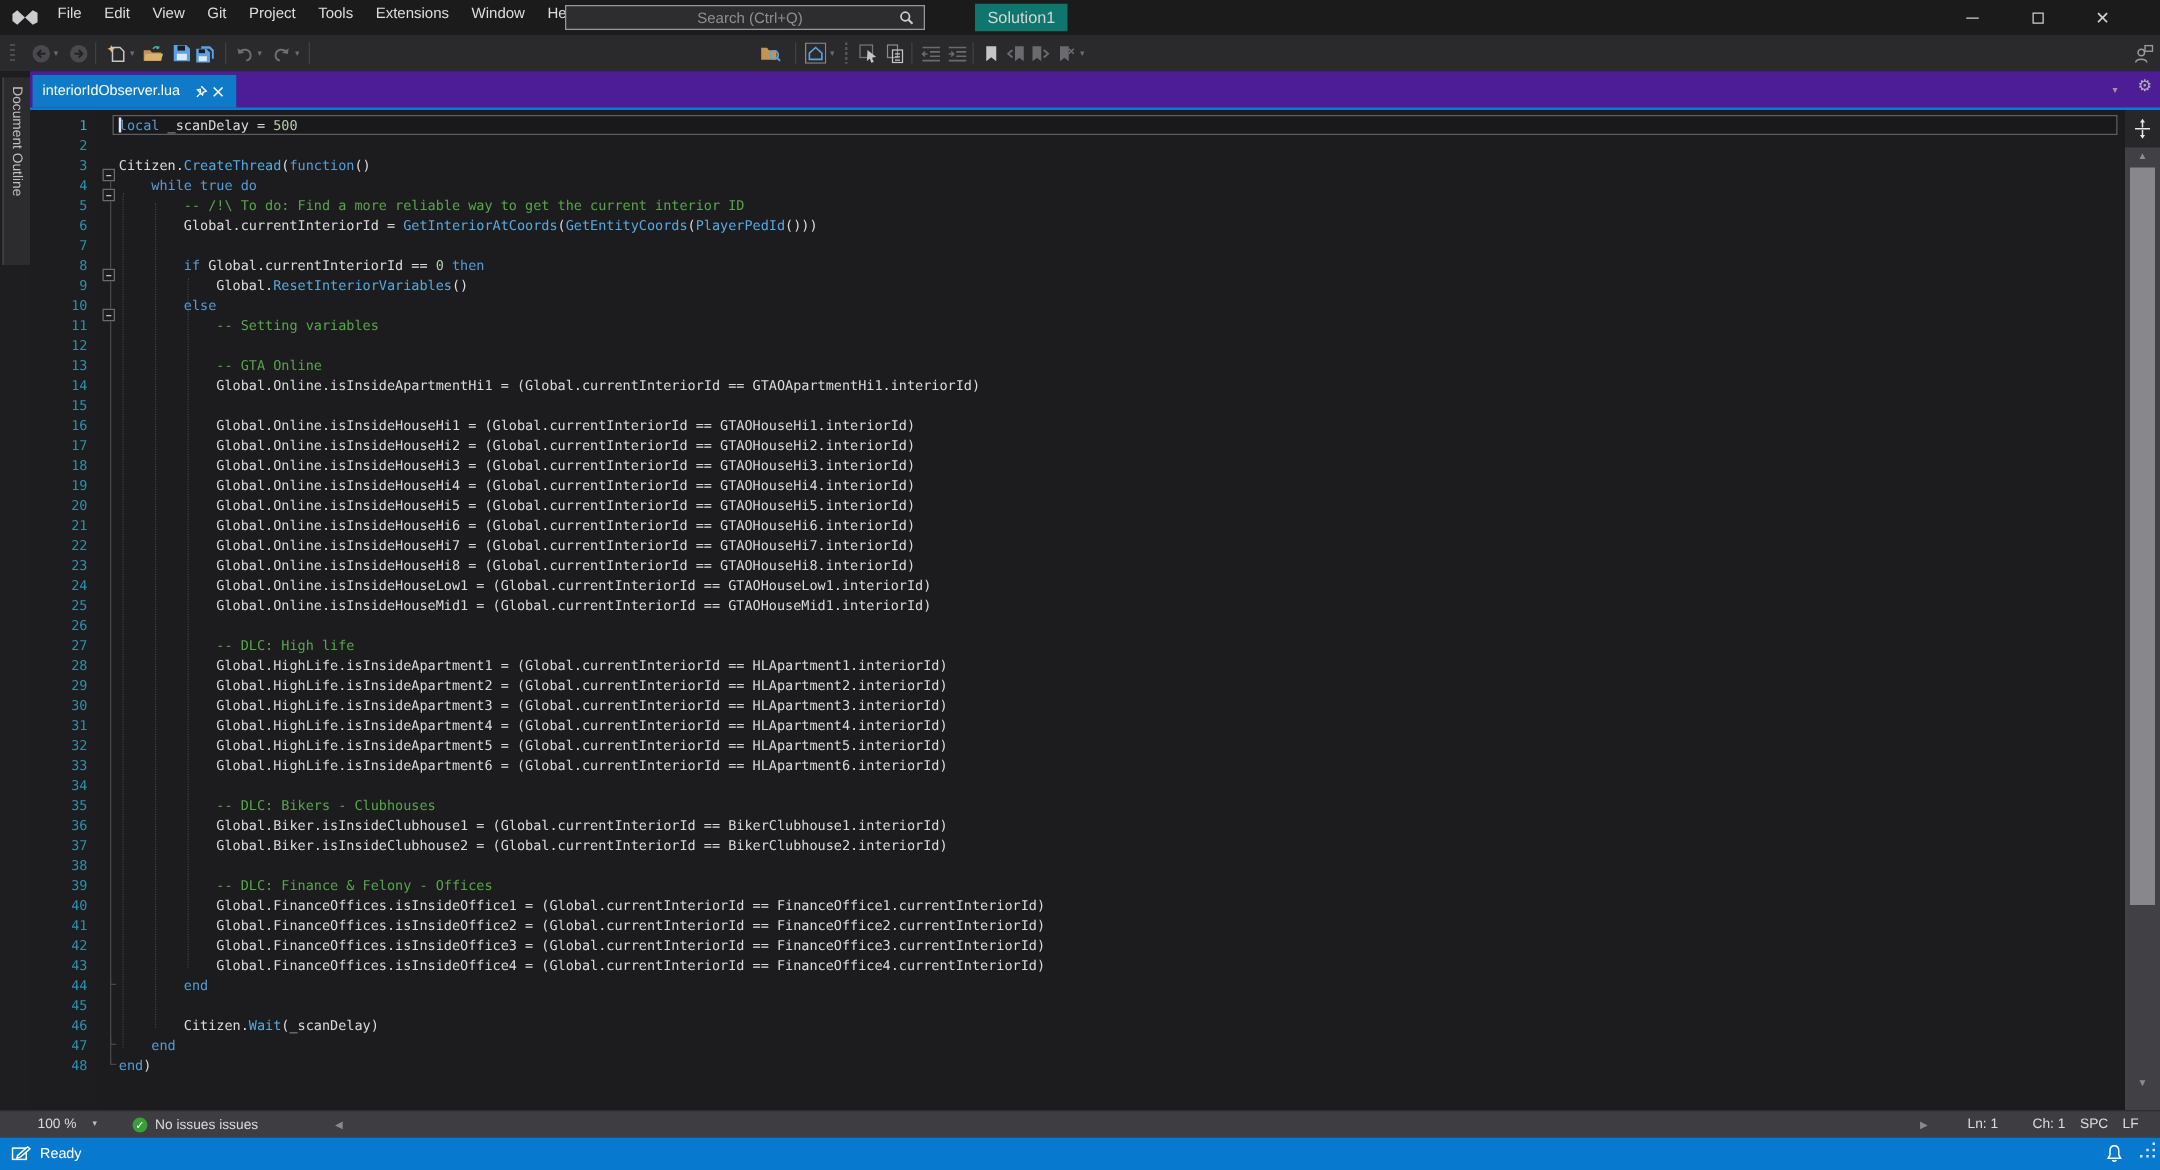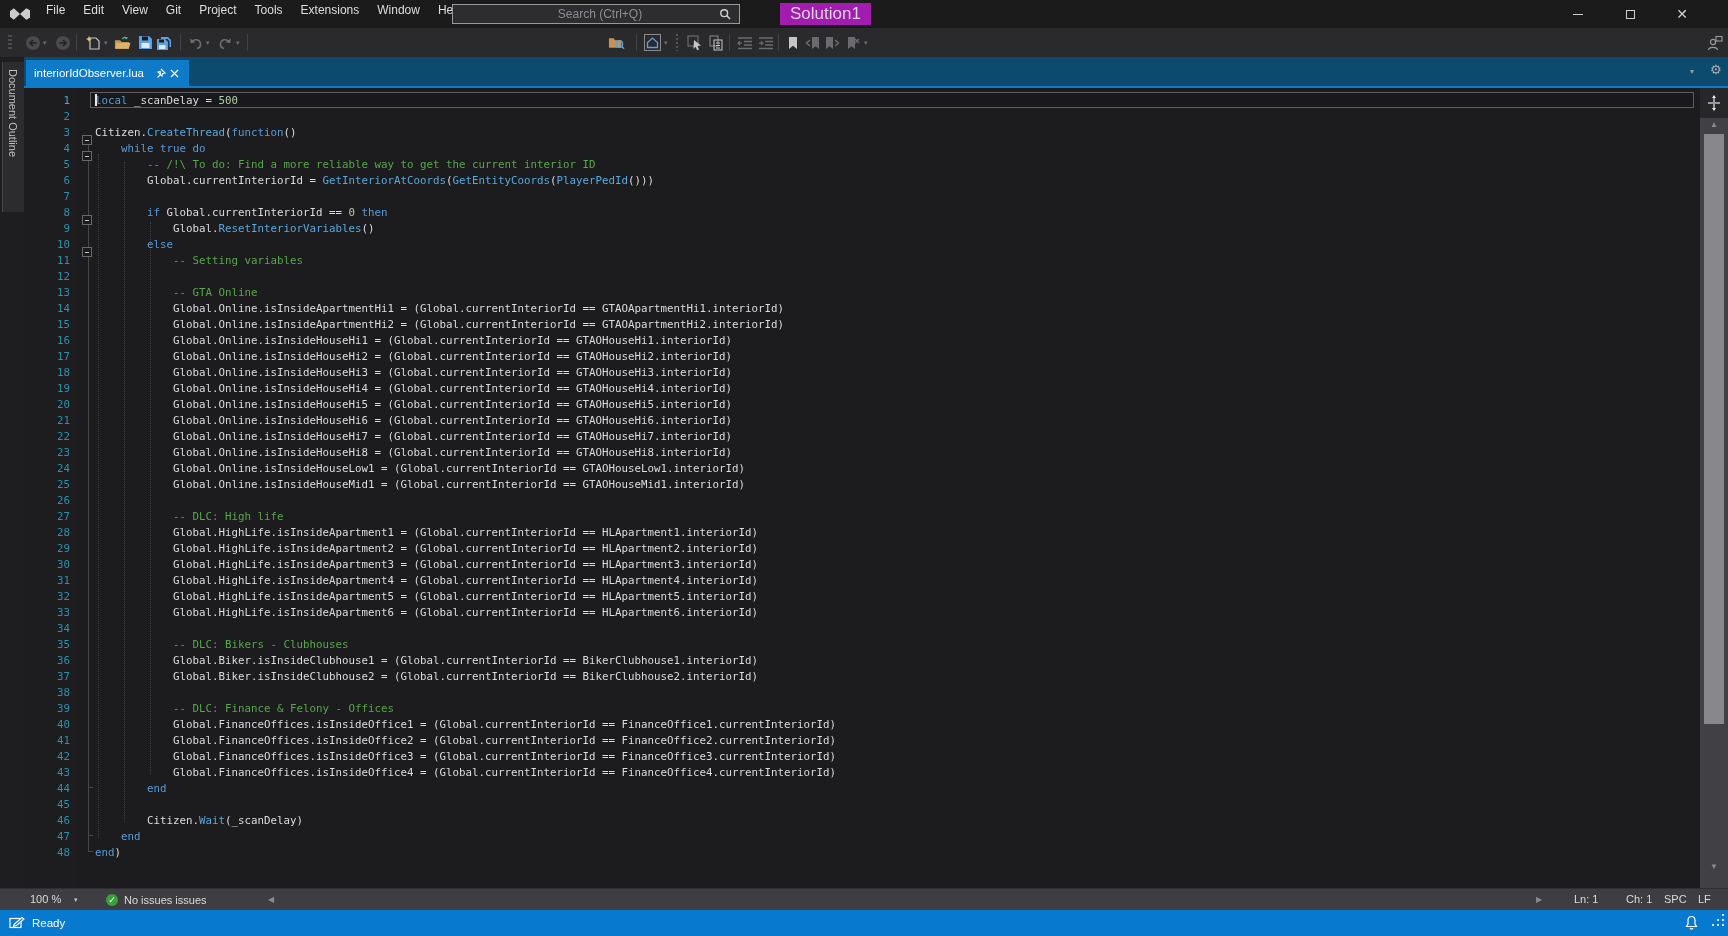--- a/index.html
+++ b/index.html
@@ -9,21 +9,21 @@
   
   #titlebar { position:absolute; left:0; top:0; width:1728px; height:28px; background:#1b1b1c;
               display:flex; align-items:center; color:#dedede; font-size:12px; }
   #vslogo { width:22px; height:16px; margin:0 6px 0 9px; }
   .menu-item { padding:0 9px; height:36px; line-height:28px; cursor:default; }
   #searchbox { position:absolute; left:452px; top:4px; width:288px; height:20px; background:#2d2d30;
                border:1px solid #98989b; color:#8e8e92; font-size:12px; display:flex;
                align-items:center; padding-left:8px;justify-content:center; }
   #searchbox .mag { position:absolute; right:7px; top:3px; }
   #solution-label { position:absolute; left:780px; top:3px; height:22px; line-height:22px;
-                    padding:0 10px; background:#a21caf; color:#d6d6d8; font-size:17px; }
+                    padding:0 10px; background:#0f766e; color:#d6d6d8; font-size:13px; }
   .winbtn { position:absolute; top:0; width:44px; height:28px; display:flex; align-items:center;
             justify-content:center; color:#d0d0d2; }
   #btn-min { left:1556px; } #btn-max { left:1608px; } #btn-close { left:1660px; }
   #btn-min .bar { width:10px; height:1px; background:#d0d0d2; }
   #btn-max .box { width:9px; height:9px; border:1px solid #d0d0d2; }
   #btn-close { font-size:14px; }
 
   
   #toolbar { position:absolute; left:0; top:28px; width:1728px; height:29px; background:#2a2a2c; }
   #toolbar .tbi { position:absolute; top:6px; width:17px; height:17px; display:flex;
@@ -34,21 +34,21 @@
                background:repeating-linear-gradient(#545457 0 2px, transparent 2px 4px); }
   #grip { position:absolute; left:8px; top:7px; width:4px; height:15px;
           background:repeating-linear-gradient(#4c4c4f 0 2px, transparent 2px 4px); }
   .combo { position:absolute; top:33px; height:20px; background:#2a2a2c; border:1px solid #434346; }
   .combo .drop2 { position:absolute; right:5px; top:6px; font-size:7px; color:#6e6e72; }
   #debug-profiles { position:absolute; left:475px; top:33px; height:20px; line-height:20px;
                     color:#8a8a8e; font-size:12px; }
   #debug-profiles .drop2 { margin-left:8px; font-size:7px; color:#8a8a8e; }
 
   
-  #tabrow { position:absolute; left:24px; top:57px; width:1704px; height:31px; background:#0c4a6e;
+  #tabrow { position:absolute; left:24px; top:57px; width:1704px; height:31px; background:#4c1d95;
             border-bottom:2px solid #0e7ac8;text-align:right; }
   #active-tab { position:absolute; left:2px; top:3px; height:26px; background:#0e7ac8; color:#ffffff;
                 font-size:11.5px; display:flex; align-items:center; padding:0 8px; }
   #active-tab .tab-label { margin-right:9px; }
   #active-tab .tabicon { width:12px; height:12px; margin-left:2px; display:flex; align-items:center;
                          justify-content:center; }
   #tab-extra-drop { position:absolute; left:1666px; top:10px; font-size:8px; color:#9a9a9e; }
   #tab-gear { position:absolute; left:1686px; top:5px; font-size:13px; color:#b0b0b4;
               font-family:"DejaVu Sans", sans-serif; }
 
@@ -430,21 +430,20 @@
         <div class="codetext"><span class="tk-p">            </span><span class="tk-c">-- GTA Online</span></div>
       </div>
       <div class="line">
         <div class="num">14</div>
         <div class="fold"></div>
         <div class="codetext"><span class="tk-p">            Global.Online.isInsideApartmentHi1 = (Global.currentInteriorId == GTAOApartmentHi1.interiorId)</span></div>
       </div>
       <div class="line">
         <div class="num">15</div>
         <div class="fold"></div>
-        <div class="codetext"><span class="tk-p">            Global.Online.isInsideApartmentHi2 = (Global.currentInteriorId == GTAOApartmentHi2.interiorId)</span></div>
       </div>
       <div class="line">
         <div class="num">16</div>
         <div class="fold"></div>
         <div class="codetext"><span class="tk-p">            Global.Online.isInsideHouseHi1 = (Global.currentInteriorId == GTAOHouseHi1.interiorId)</span></div>
       </div>
       <div class="line">
         <div class="num">17</div>
         <div class="fold"></div>
         <div class="codetext"><span class="tk-p">            Global.Online.isInsideHouseHi2 = (Global.currentInteriorId == GTAOHouseHi2.interiorId)</span></div>

